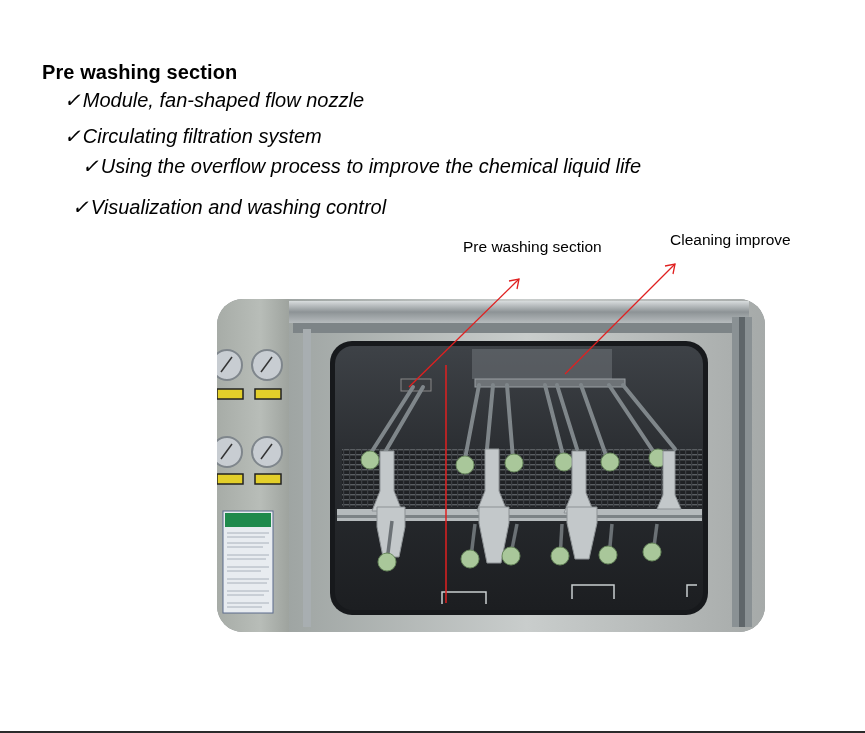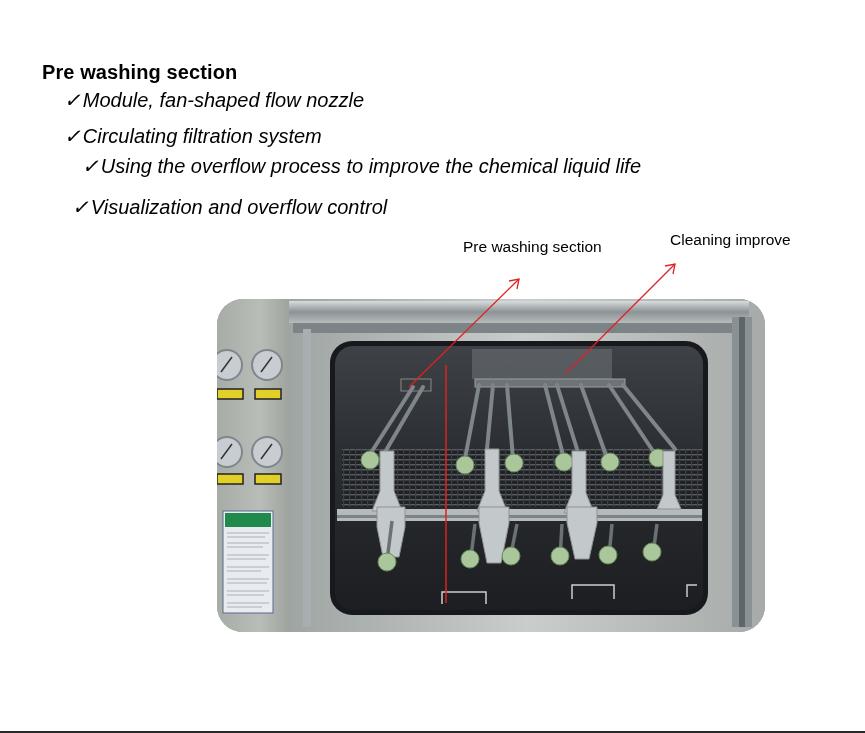--- a/index.html
+++ b/index.html
@@ -26,21 +26,21 @@
 <div class="bullet b1">
   <span class="check">✓</span><span>Module, fan-shaped flow nozzle</span>
 </div>
 <div class="bullet b2">
   <span class="check">✓</span><span>Circulating filtration system</span>
 </div>
 <div class="bullet b3">
   <span class="check">✓</span><span>Using the overflow process to improve the chemical liquid life</span>
 </div>
 <div class="bullet b4">
-  <span class="check">✓</span><span>Visualization and overflow control</span>
+  <span class="check">✓</span><span>Visualization and washing control</span>
 </div>
 
 <div class="label lbl-pre">Pre washing section</div>
 <div class="label lbl-clean">Cleaning improve</div>
 
 <div class="photo">
   <svg width="548" height="333" viewBox="0 0 548 333" xmlns="http://www.w3.org/2000/svg">
     <defs>
       <linearGradient id="steel" x1="0" y1="0" x2="1" y2="0">
         <stop offset="0" stop-color="#9fa5a3"></stop>

